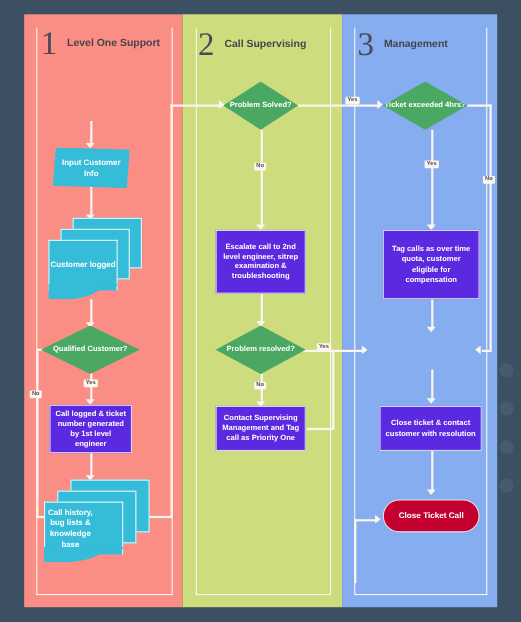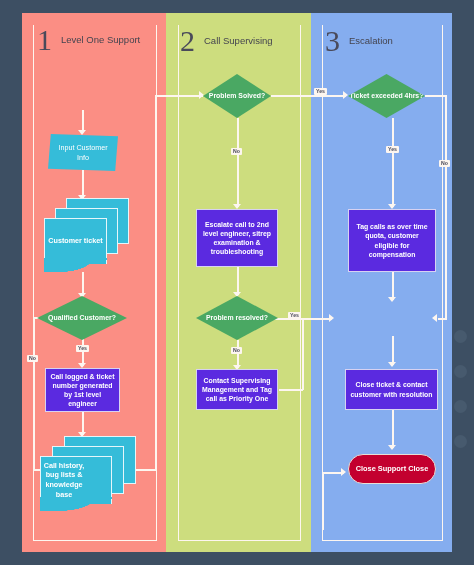--- a/index.html
+++ b/index.html
@@ -10,34 +10,34 @@
   .scroll-dots{position:absolute;right:6px;top:330px;width:14px;height:170px;}
   .scroll-dots i{display:block;width:13px;height:13px;border-radius:50%;background:#475a6e;margin-bottom:22px;}
 
   .lane{position:absolute;top:13px;height:539px;}
   .lane-1{left:22px;width:144px;background:#fb8e84;}
   .lane-2{left:166px;width:145px;background:#cddd7e;}
   .lane-3{left:311px;width:141px;background:#85adef;}
 
   .lane-hd{position:absolute;display:flex;align-items:center;gap:9px;}
   .lane-num{font-size:30px;font-weight:400;color:#4a4a5a;line-height:1;font-family:"Liberation Serif",serif;}
-  .lane-name{font-size:9.5px;font-weight:normal;color:#44444f;line-height:1.28;}
+  .lane-name{font-size:9.5px;font-weight:bold;color:#44444f;line-height:1.28;}
 
   
   .frame{position:absolute;border:1px solid #fdf6f0;}
 
   .node{position:absolute;box-sizing:border-box;display:flex;align-items:center;justify-content:center;text-align:center;color:#ffffff;line-height:1.32;}
 
   .n-term{background:#c3002f;border-radius:16px;border:1px solid #e8e0d8;font-size:7.4px;font-weight:bold;}
   .n-proc{background:#5b2ae0;border:1px solid #d7d2f2;font-size:6.9px;font-weight:bold;}
   .n-dec-wrap{position:absolute;}
   .n-dec{width:100%;height:100%;background:#4aa863;clip-path:polygon(50% 0,100% 50%,50% 100%,0 50%);display:flex;align-items:center;justify-content:center;}
   .n-dec span{font-size:6.9px;font-weight:bold;color:#fff;text-align:center;line-height:1.3;}
 
-  .n-data{background:#35bcd9;border:1px solid #e6f6fa;font-size:7.2px;font-weight:normal;}
+  .n-data{background:#35bcd9;border:1px solid #e6f6fa;font-size:7.2px;font-weight:bold;}
   .n-data-shape{clip-path:polygon(4% 0,100% 6%,96% 100%,0 94%);border:none;}
 
   
   .n-docs{position:absolute;}
   .doc{position:absolute;background:#35bcd9;border:1px solid #e6f6fa;box-sizing:border-box;}
   .doc-wave{position:absolute;left:0;bottom:0;width:100%;height:16px;background:#35bcd9;
     -webkit-mask-image:radial-gradient(ellipse 52% 100% at 25% 0,#000 99%,transparent 100%),radial-gradient(ellipse 52% 100% at 75% 100%,transparent 99%,#000 100%);}
   .doc-label{position:absolute;inset:0;display:flex;align-items:center;justify-content:center;text-align:center;color:#fff;font-size:7.2px;font-weight:bold;line-height:1.35;}
 
   .ln{position:absolute;background:#fdf6f0;}
@@ -66,21 +66,21 @@
   <div class="lane-hd" style="left:37px;top:25px;">
     <div class="lane-num">1</div>
     <div class="lane-name">Level One Support</div>
   </div>
   <div class="lane-hd" style="left:180px;top:26px;">
     <div class="lane-num">2</div>
     <div class="lane-name">Call Supervising</div>
   </div>
   <div class="lane-hd" style="left:325px;top:26px;">
     <div class="lane-num">3</div>
-    <div class="lane-name">Escalation</div>
+    <div class="lane-name">Management</div>
   </div>
 
   <div class="ln lnv" style="left:82px;top:110px;height:22px;"></div>
   <div class="arw arw-d" style="left:78px;top:130px;"></div>
 
   <div class="ln lnv" style="left:82px;top:170px;height:28px;"></div>
   <div class="arw arw-d" style="left:78px;top:195px;"></div>
 
   <div class="ln lnv" style="left:82px;top:272px;height:24px;"></div>
   <div class="arw arw-d" style="left:78px;top:293px;"></div>
@@ -152,21 +152,21 @@
 
   <div class="node n-data n-data-shape" style="left:48px;top:134px;width:70px;height:37px;padding:0 5px;">
     <span>Input Customer Info</span>
   </div>
 
   <div class="n-docs" style="left:44px;top:198px;width:85px;height:76px;">
     <div class="doc" style="left:22px;top:0;width:63px;height:46px;"></div>
     <div class="doc" style="left:11px;top:10px;width:63px;height:46px;"></div>
     <div class="doc" style="left:0;top:20px;width:63px;height:46px;border-bottom:none;"></div>
     <div class="doc-wave" style="left:0;top:60px;width:63px;height:14px;"></div>
-    <div class="doc-label" style="left:0;top:20px;width:63px;height:46px;">Customer ticket</div>
+    <div class="doc-label" style="left:0;top:20px;width:63px;height:46px;">Customer logged</div>
   </div>
 
   <div class="n-dec-wrap" style="left:37px;top:296px;width:90px;height:44px;">
     <div class="n-dec">
         <span>Qualified Customer?</span>
       </div>
   </div>
 
   <div class="node n-proc" style="left:45px;top:368px;width:75px;height:44px;padding:0 4px;">
     <span>Call logged &amp; ticket number generated by 1st level engineer</span>
@@ -209,21 +209,21 @@
   <div class="node n-proc" style="left:348px;top:209px;width:88px;height:63px;padding:0 5px;">
     <span>Tag calls as over time quota, customer eligible for compensation</span>
   </div>
 
 
   <div class="node n-proc" style="left:345px;top:369px;width:93px;height:41px;padding:0 4px;">
     <span>Close ticket &amp; contact customer with resolution</span>
   </div>
 
   <div class="node n-term" style="left:348px;top:454px;width:88px;height:30px;padding:0 6px;">
-    <span>Close Support Close</span>
+    <span>Close Ticket Call</span>
   </div>
 
   <div class="scroll-dots">
     <i></i>
     <i></i>
     <i></i>
     <i></i>
   </div>
 
 </div>

